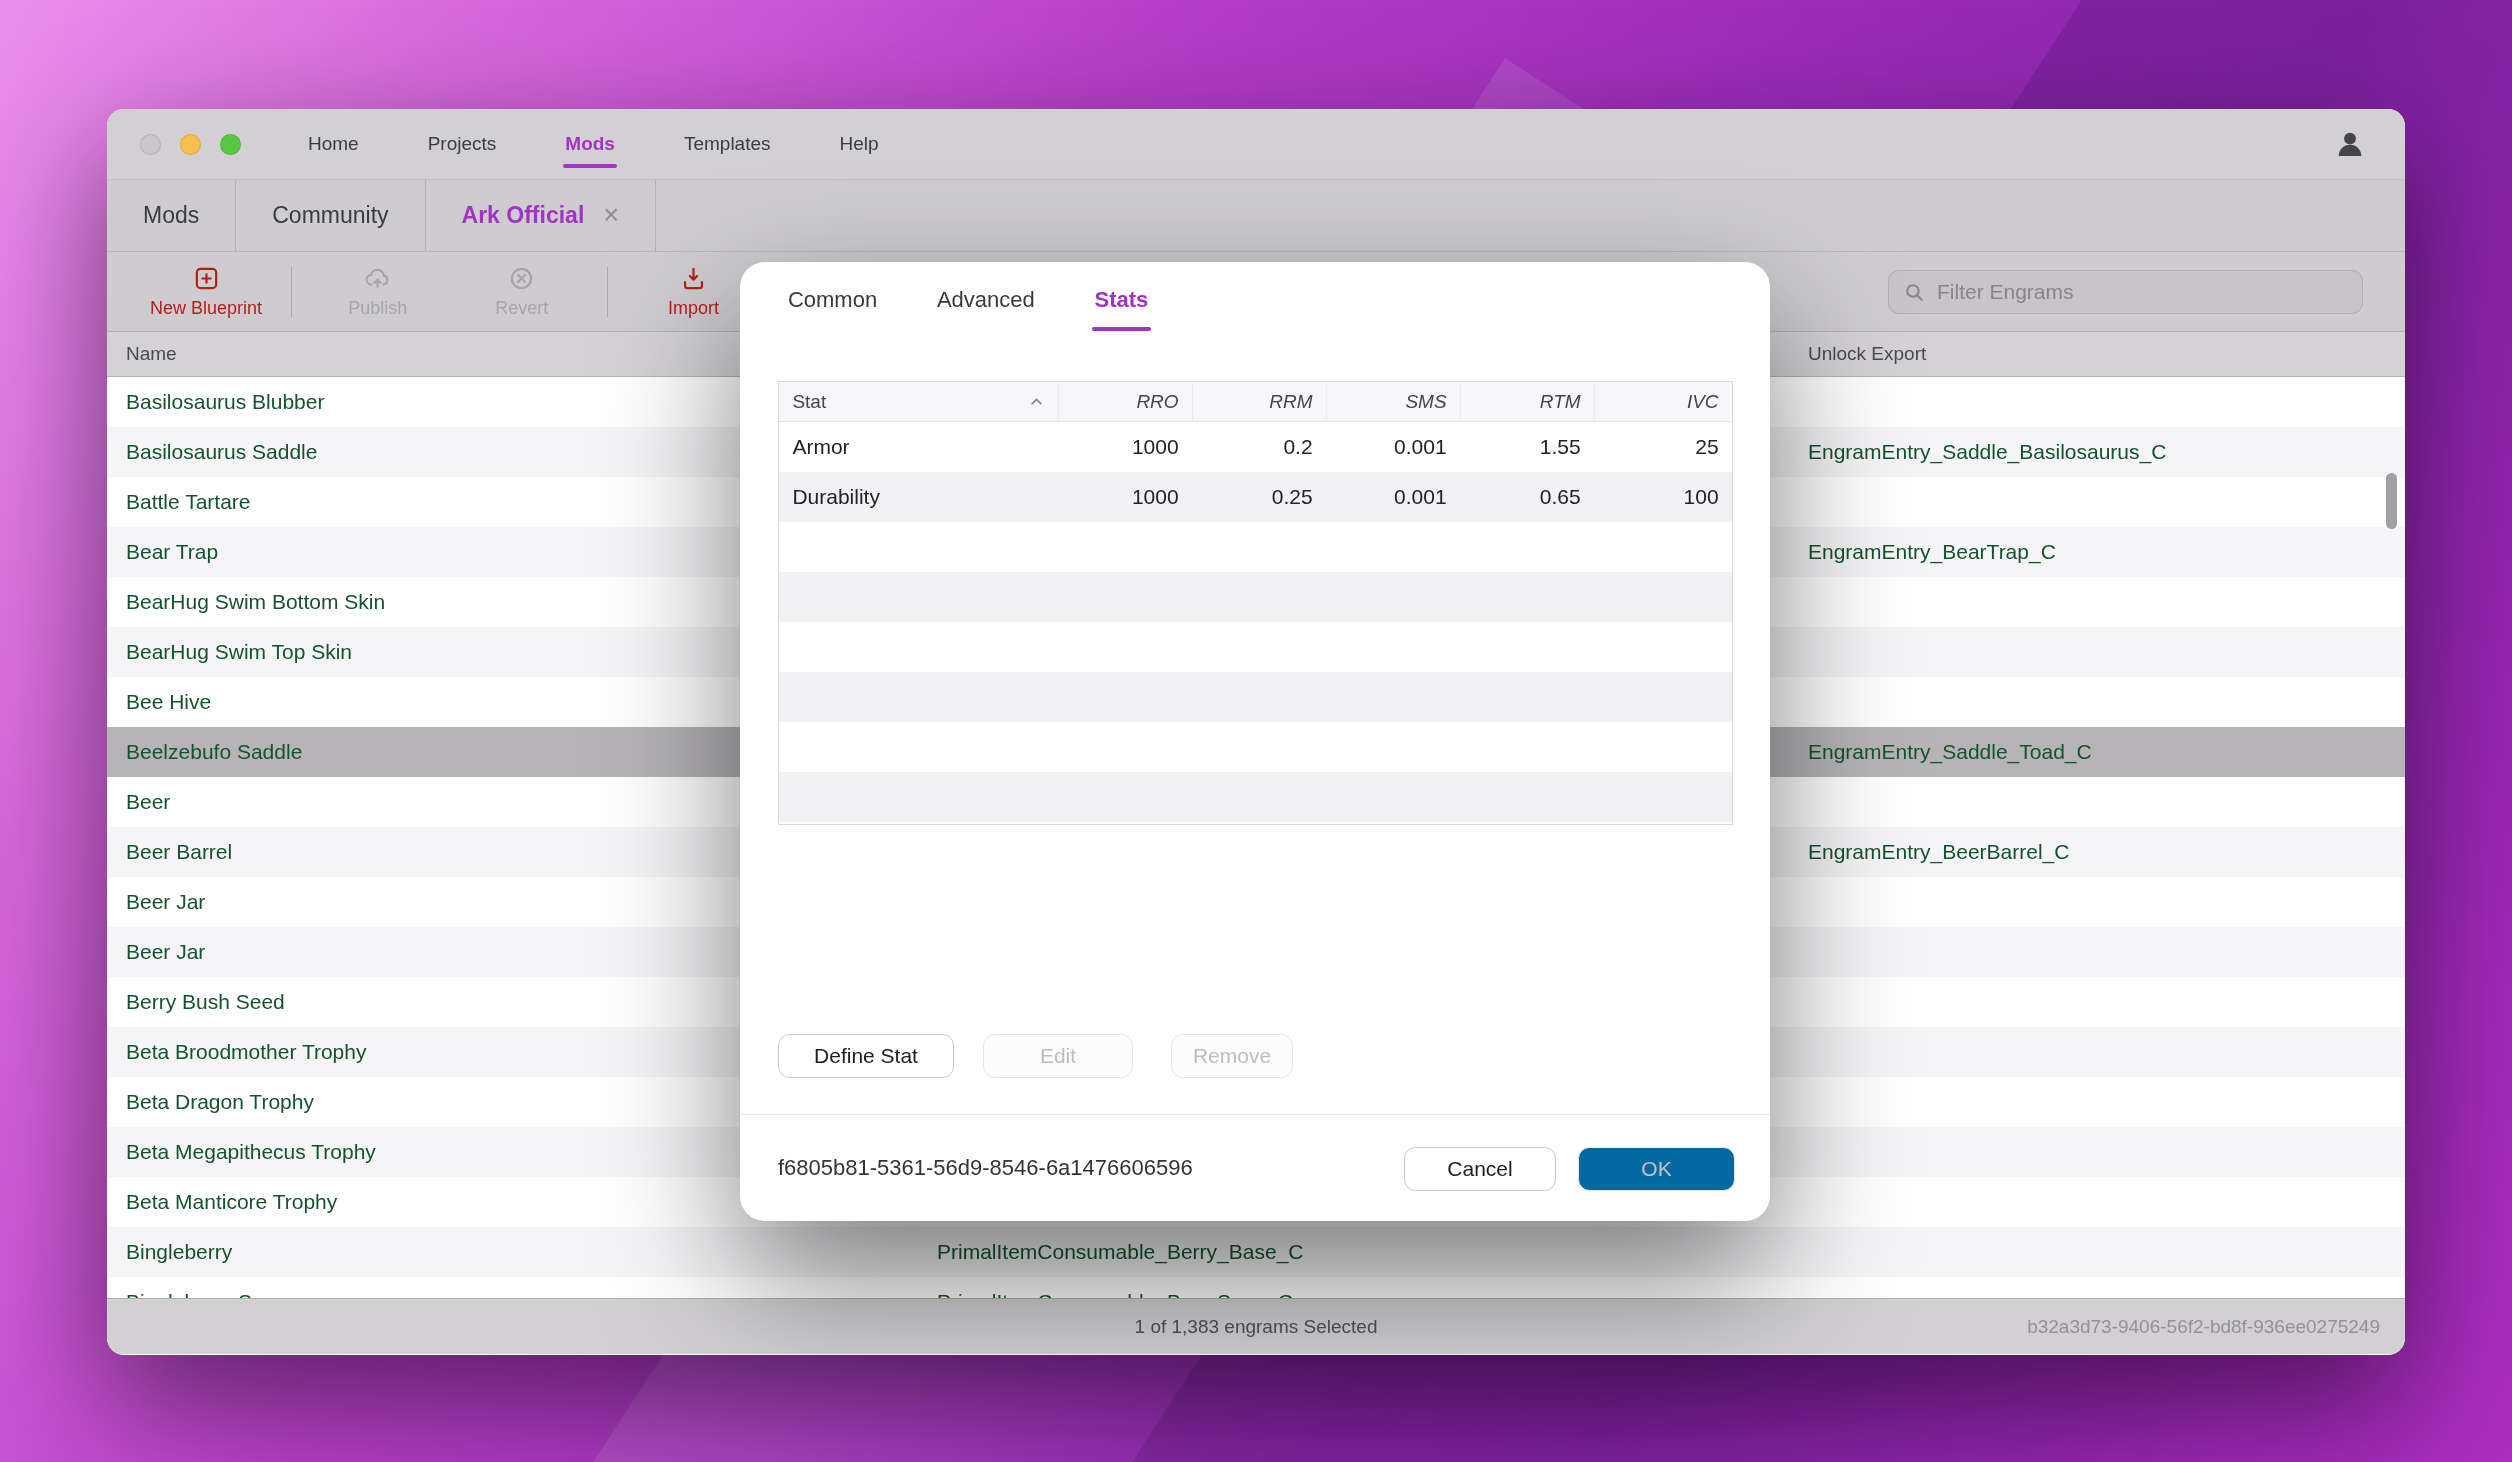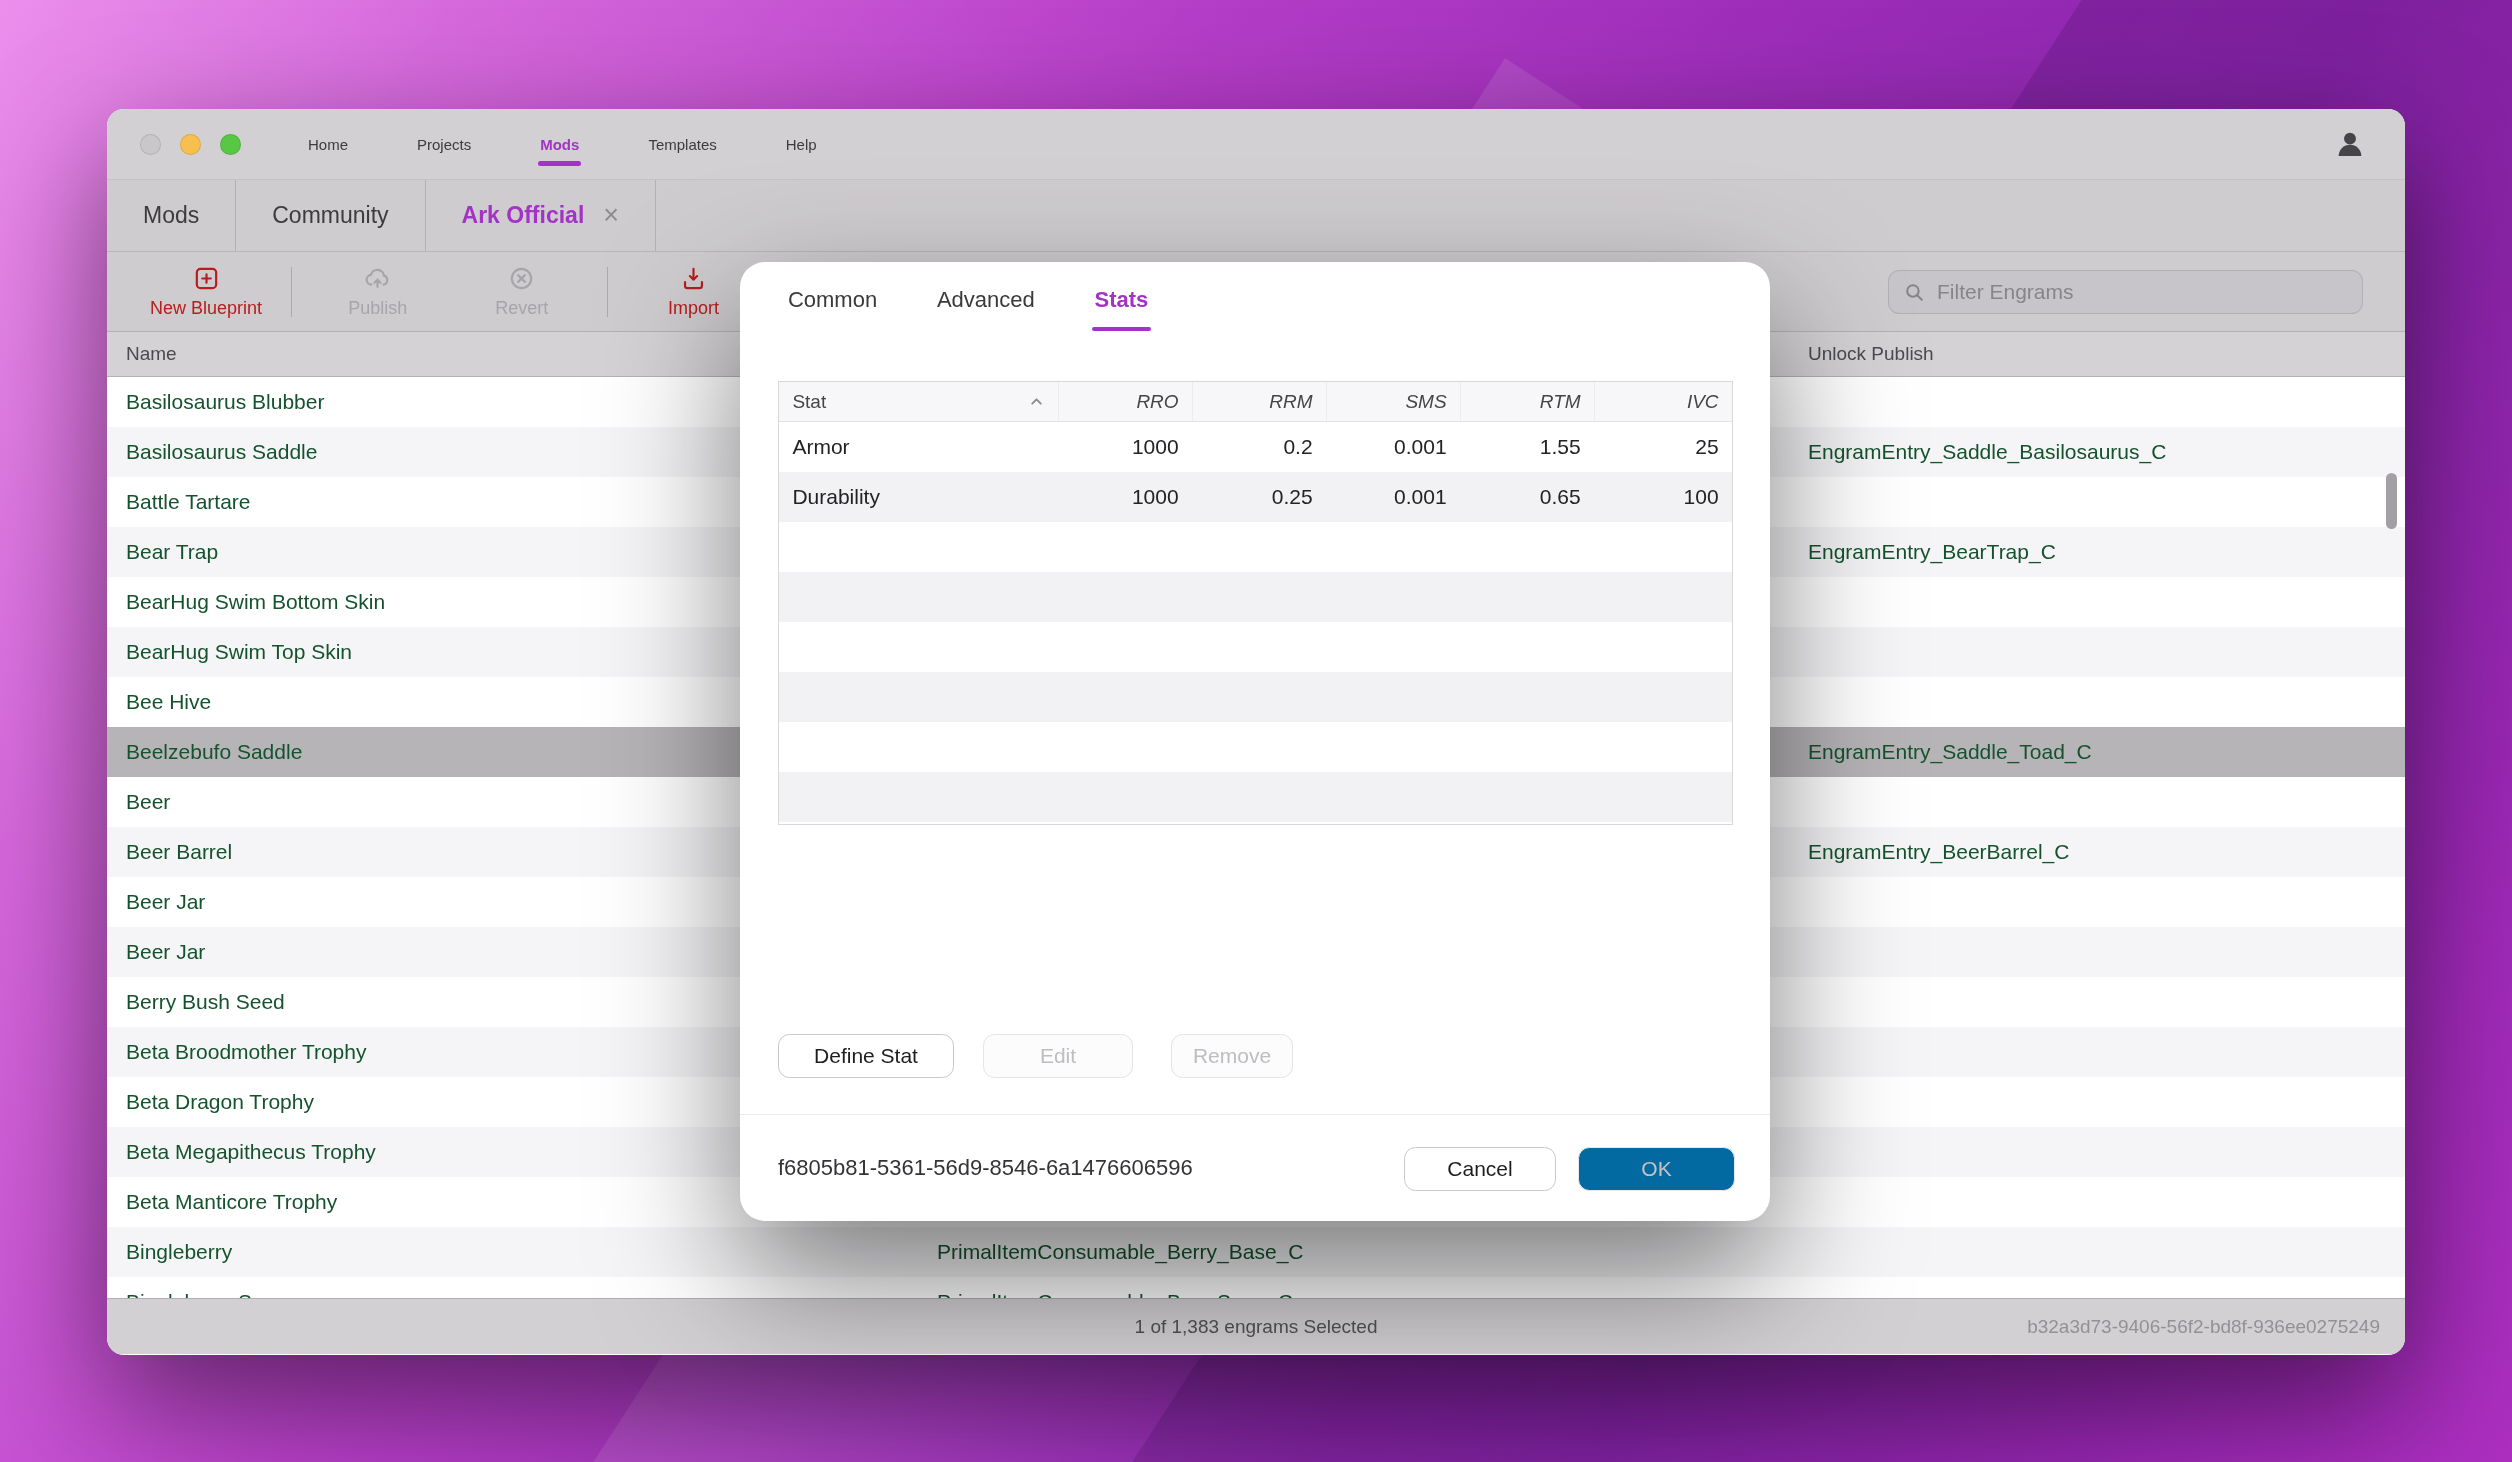--- a/index.html
+++ b/index.html
@@ -22,21 +22,21 @@
   .window{ position:absolute; left:107px; top:109px; width:2298px; height:1246px;
     border-radius:17px; overflow:hidden; background:#fff; box-shadow:0 48px 124px rgba(0,0,0,.5); }
 
   .titlebar{ height:71px; background:#d2d0d3; display:flex; align-items:center;
     position:relative; border-bottom:1px solid rgba(0,0,0,.07); }
   .traffic{ display:flex; gap:19px; margin-left:33px; }
   .tl{ width:21px; height:21px; border-radius:50%; border:1px solid rgba(0,0,0,.10); }
   .tl.close{ background:#c9c7ca; }
   .tl.min{ background:#f6bf4f; }
   .tl.max{ background:#58c844; }
-  .topnav{ display:flex; gap:69px; margin-left:67px; font-size:15px; color:#3c3b3e; }
+  .topnav{ display:flex; gap:69px; margin-left:67px; font-size:19px; color:#3c3b3e; }
   .nav-item{ position:relative; cursor:default; }
   .nav-item.active{ color:var(--accent); font-weight:700; }
   .nav-item.active::after{ content:""; position:absolute; left:-1.9px; right:-1.9px; bottom:-13.4px;
     height:4.8px; border-radius:2.9px; background:var(--accent); }
   .avatar{ position:absolute; right:38px; top:50%; transform:translateY(-50%);
     width:34px; height:34px; color:#454449; }
   .avatar svg{ width:34px; height:34px; }
 
   .tabbar{ height:72px; background:#cecccf; display:flex; align-items:stretch;
     border-bottom:1px solid rgba(0,0,0,.10); }
@@ -222,21 +222,21 @@
       <svg viewBox="0 0 24 24">
           <circle cx="10.5" cy="10.5" r="5.5" fill="none" stroke="currentColor" stroke-width="2"></circle>
           <path d="M14.8 14.8 19 19" stroke="currentColor" stroke-width="2" stroke-linecap="round"></path>
         </svg>
       <input type="text" placeholder="Filter Engrams" style="">
     </div>
   </div>
 
   <div class="thead">
     <span class="th-name">Name</span>
-    <span class="th-unlock">Unlock Publish</span>
+    <span class="th-unlock">Unlock Export</span>
   </div>
 
   <div class="tbody">
     <div class="trow">
         <span class="c-name">Basilosaurus Blubber</span>
         <span class="c-class"></span>
         <span class="c-unlock"></span>
       </div>
     <div class="trow">
         <span class="c-name">Basilosaurus Saddle</span>

